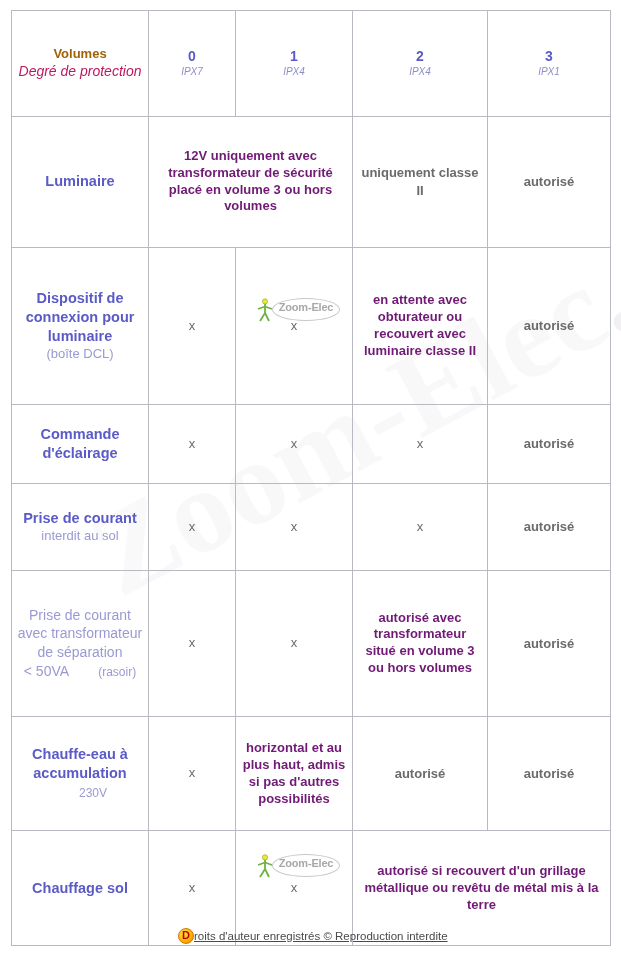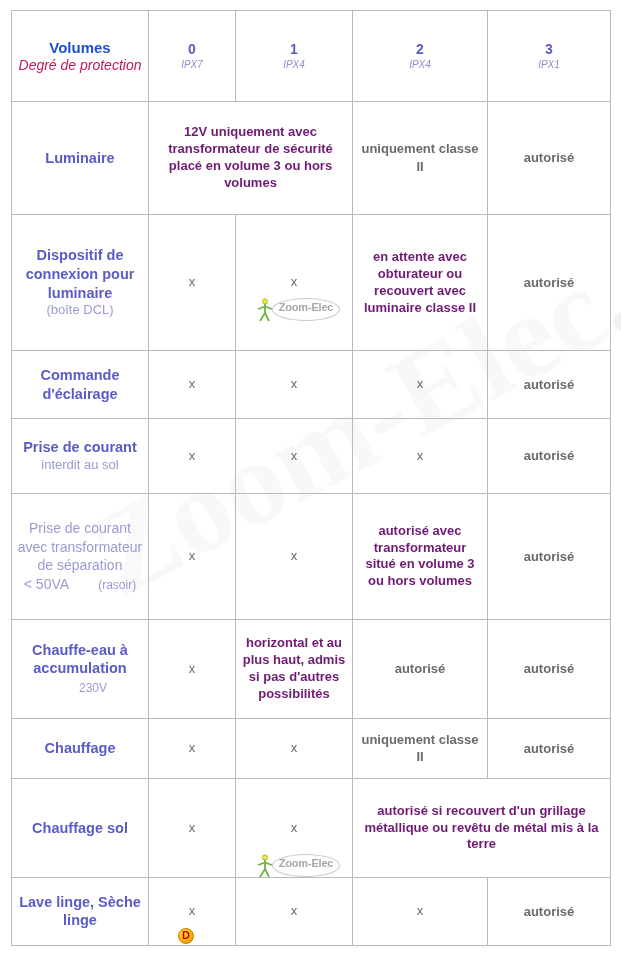--- a/index.html
+++ b/index.html
@@ -65,23 +65,23 @@
 
   
   col.c0 { width: 137px; }
   col.c1 { width: 87px; }
   col.c2 { width: 117px; }
   col.c3 { width: 135px; }
   col.c4 { width: 123px; }
 
   
   .hdr-main {
-    color: #1d4ed8;
-    font-weight: bold;
-    font-size: 15px;
+    color: #a16207;
+    font-weight: bold;
+    font-size: 13px;
     display: block;
   }
   .hdr-sub {
     color: #be185d;
     font-style: italic;
     font-size: 14px;
     display: block;
     line-height: 1.25;
   }
   .hdr-num {
@@ -352,70 +352,36 @@
     </td>
     <td>
       <span class="cell-plain">autorisé</span>
     </td>
     <td>
       <span class="cell-plain">autorisé</span>
     </td>
   </tr>
 
 
-  <tr style="height:55px">
-    <td>
-      <span class="lbl-bold">Chauffage</span>
-    </td>
-    <td>
-      <span class="cell-x">x</span>
-    </td>
-    <td>
-      <span class="cell-x">x</span>
-    </td>
-    <td>
-      <span class="cell-plain">uniquement classe II</span>
-    </td>
-    <td>
-      <span class="cell-plain">autorisé</span>
-    </td>
-  </tr>
 
   <tr style="height:90px">
     <td>
       <span class="lbl-bold">Chauffage sol</span>
     </td>
     <td>
       <span class="cell-x">x</span>
     </td>
     <td>
       <span class="cell-x">x</span>
     </td>
     <td colspan="2">
       <span class="cell-bold">autorisé si recouvert d'un grillage métallique ou revêtu de métal mis à la terre</span>
     </td>
   </tr>
 
-  <tr style="height:62px">
-    <td>
-      <span class="lbl-bold">Lave linge, Sèche linge</span>
-    </td>
-    <td>
-      <span class="cell-x">x</span>
-    </td>
-    <td>
-      <span class="cell-x">x</span>
-    </td>
-    <td>
-      <span class="cell-x">x</span>
-    </td>
-    <td>
-      <span class="cell-plain">autorisé</span>
-    </td>
-  </tr>
 
   </tbody>
 </table>
 </div>
 
 <div class="logo-mark logo-a">
   <div class="logo-oval"></div>
   <svg class="logo-fig" viewBox="0 0 18 24">
     <circle cx="9" cy="3.4" r="2.6" fill="#f2e33a" stroke="#8fbf2f" stroke-width="0.8"></circle>
     <line x1="9" y1="6" x2="9" y2="15" stroke="#6db33f" stroke-width="1.8"></line>
@@ -435,13 +401,14 @@
     <line x1="9" y1="8.5" x2="2" y2="11" stroke="#6db33f" stroke-width="1.6"></line>
     <line x1="9" y1="8.5" x2="16" y2="11" stroke="#6db33f" stroke-width="1.6"></line>
     <line x1="9" y1="15" x2="4" y2="23" stroke="#6db33f" stroke-width="1.8"></line>
     <line x1="9" y1="15" x2="13" y2="23" stroke="#6db33f" stroke-width="1.8"></line>
   </svg>
   <div class="logo-txt">Zoom-Elec</div>
 </div>
 
 <div class="copyright">
   <span class="cr-badge">D</span>
+  <span class="cr-text">roits d'auteur enregistrés © Reproduction interdite</span>
 </div>
 
 </body></html>

